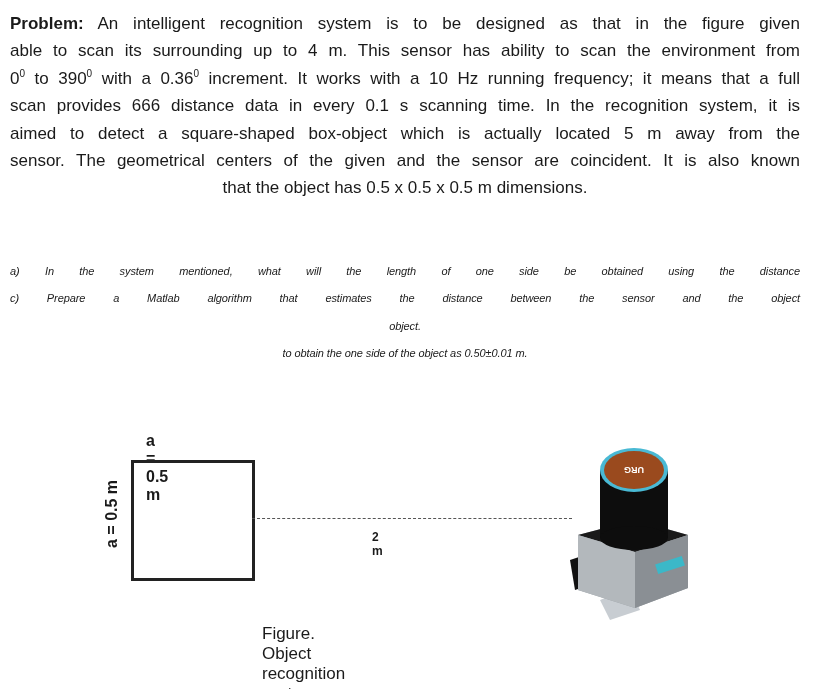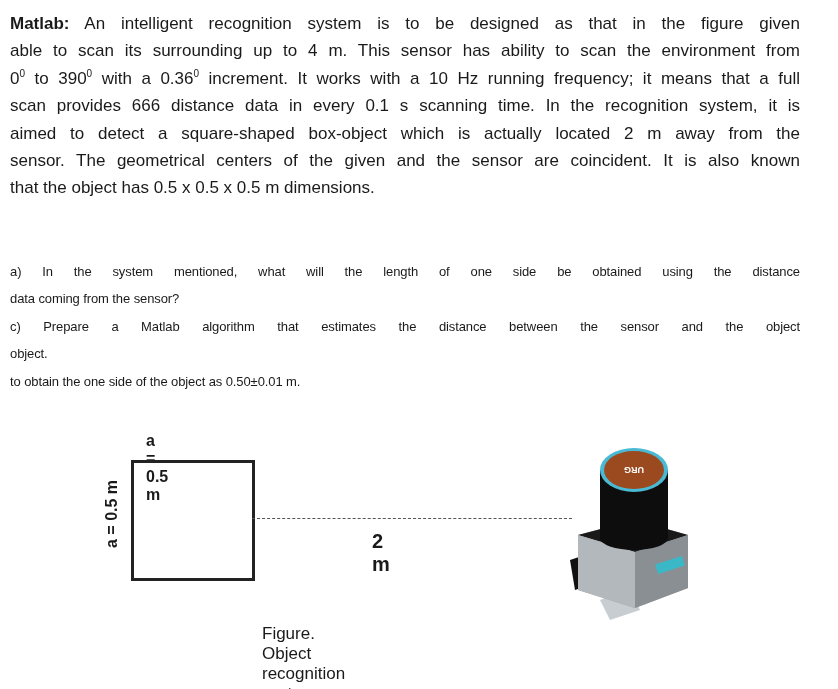--- a/index.html
+++ b/index.html
@@ -1,49 +1,48 @@
 <!DOCTYPE html>
 <html><head>
 <meta charset="utf-8">
 <style>
   html, body { margin:0; padding:0; background:#ffffff; }
   body { width:838px; height:689px; position:relative; overflow:hidden;
          font-family:"Liberation Sans", sans-serif; color:#1a1a1a; }
   .para { position:absolute; left:10px; width:790px; font-size:17px; line-height:27.4px; }
-  .para .line { display:block; white-space:nowrap; }
+  .para .line { display:block; white-space:nowrap;text-align:center; }
   .justify { text-align:justify; text-align-last:justify; }
   .p1 { top:10px; }
-  .p2 { top:258px; font-size:13px; letter-spacing:-0.1px; }
+  .p2 { top:258px; font-size:11px; letter-spacing:-0.1px;font-style:italic; }
   b { font-weight:bold; }
   sup { font-size:10px; line-height:0; vertical-align:7px; }
   .fig { position:absolute; left:0; top:0; }
   .label-top { position:absolute; left:146px; top:432px; font-size:16px; font-weight:bold; }
   .label-side { position:absolute; left:103px; top:548px; font-size:16px; font-weight:bold;
                 transform:rotate(-90deg); transform-origin:left top; white-space:nowrap; }
-  .label-dist { position:absolute; left:372px; top:530px; font-size:20px; font-weight:bold; }
+  .label-dist { position:absolute; left:372px; top:530px; font-size:12px; font-weight:bold; }
   .caption { position:absolute; left:262px; top:624px; font-size:17px; }
   .box { position:absolute; left:131px; top:460px; width:118px; height:115px; border:3px solid #222; }
   .dash { position:absolute; left:252px; top:518px; width:320px; border-top:1.5px dashed #555; }
 </style>
 </head>
 <body>
 
 <div class="para p1">
-  <span class="line justify"><b>Matlab:</b><span> An intelligent recognition system is to be designed as that in the figure given</span></span>
+  <span class="line justify"><b>Problem:</b><span> An intelligent recognition system is to be designed as that in the figure given</span></span>
   <span class="line justify">able to scan its surrounding up to 4 m. This sensor has ability to scan the environment from</span>
   <span class="line justify"><span>0</span><sup>0</sup><span> to 390</span><sup>0</sup><span> with a 0.36</span><sup>0</sup><span> increment. It works with a 10 Hz running frequency; it means that a full</span></span>
   <span class="line justify">scan provides 666 distance data in every 0.1 s scanning time. In the recognition system, it is</span>
-  <span class="line justify">aimed to detect a square-shaped box-object which is actually located 2 m away from the</span>
+  <span class="line justify">aimed to detect a square-shaped box-object which is actually located 5 m away from the</span>
   <span class="line justify">sensor. The geometrical centers of the given and the sensor are coincident. It is also known</span>
   <span class="line">that the object has 0.5 x 0.5 x 0.5 m dimensions.</span>
 </div>
 
 <div class="para p2">
   <span class="line justify">a) In the system mentioned, what will the length of one side be obtained using the distance</span>
-  <span class="line">data coming from the sensor?</span>
   <span class="line justify">c) Prepare a Matlab algorithm that estimates the distance between the sensor and the object</span>
   <span class="line">object.</span>
   <span class="line">to obtain the one side of the object as 0.50±0.01 m.</span>
 </div>
 
 <div class="fig">
   <div class="label-top">a = 0.5 m</div>
   <div class="label-side">a = 0.5 m</div>
   <div class="box"></div>
   <div class="dash"></div>

